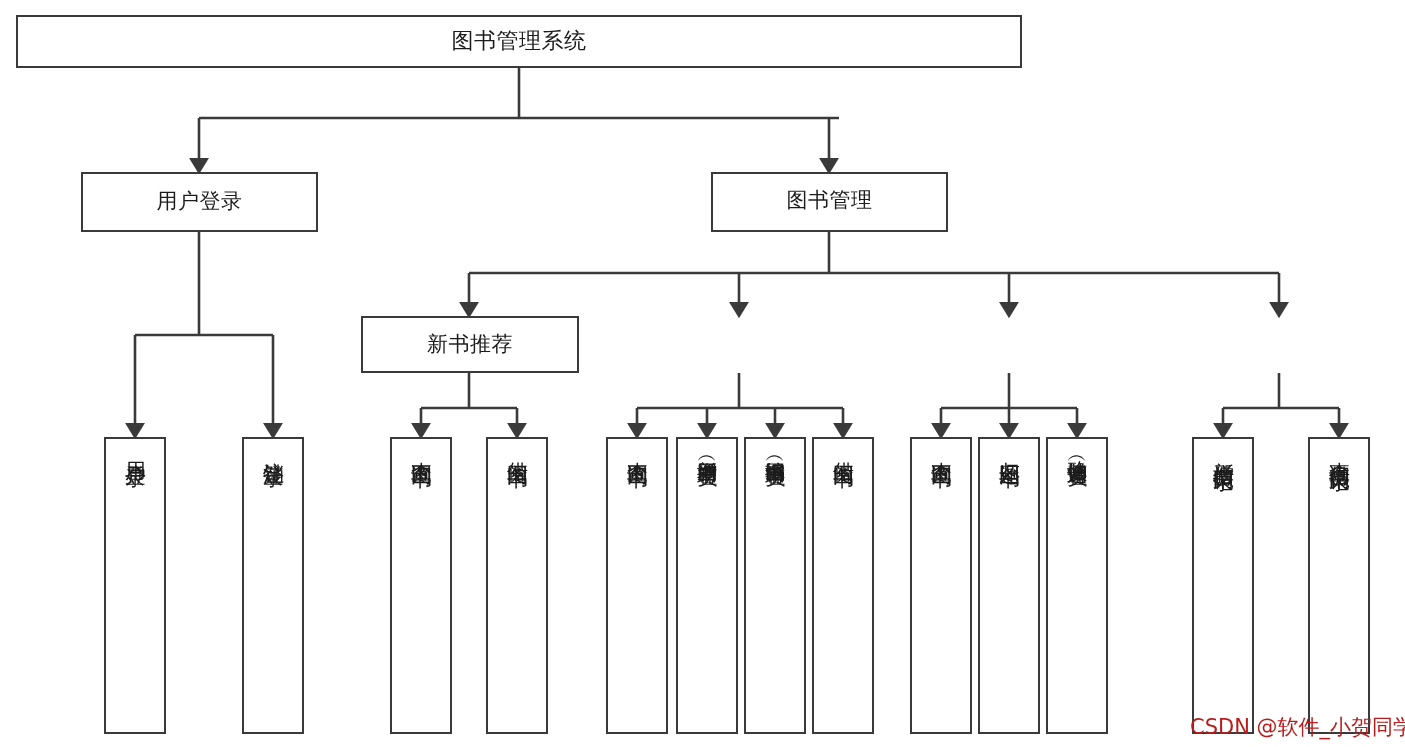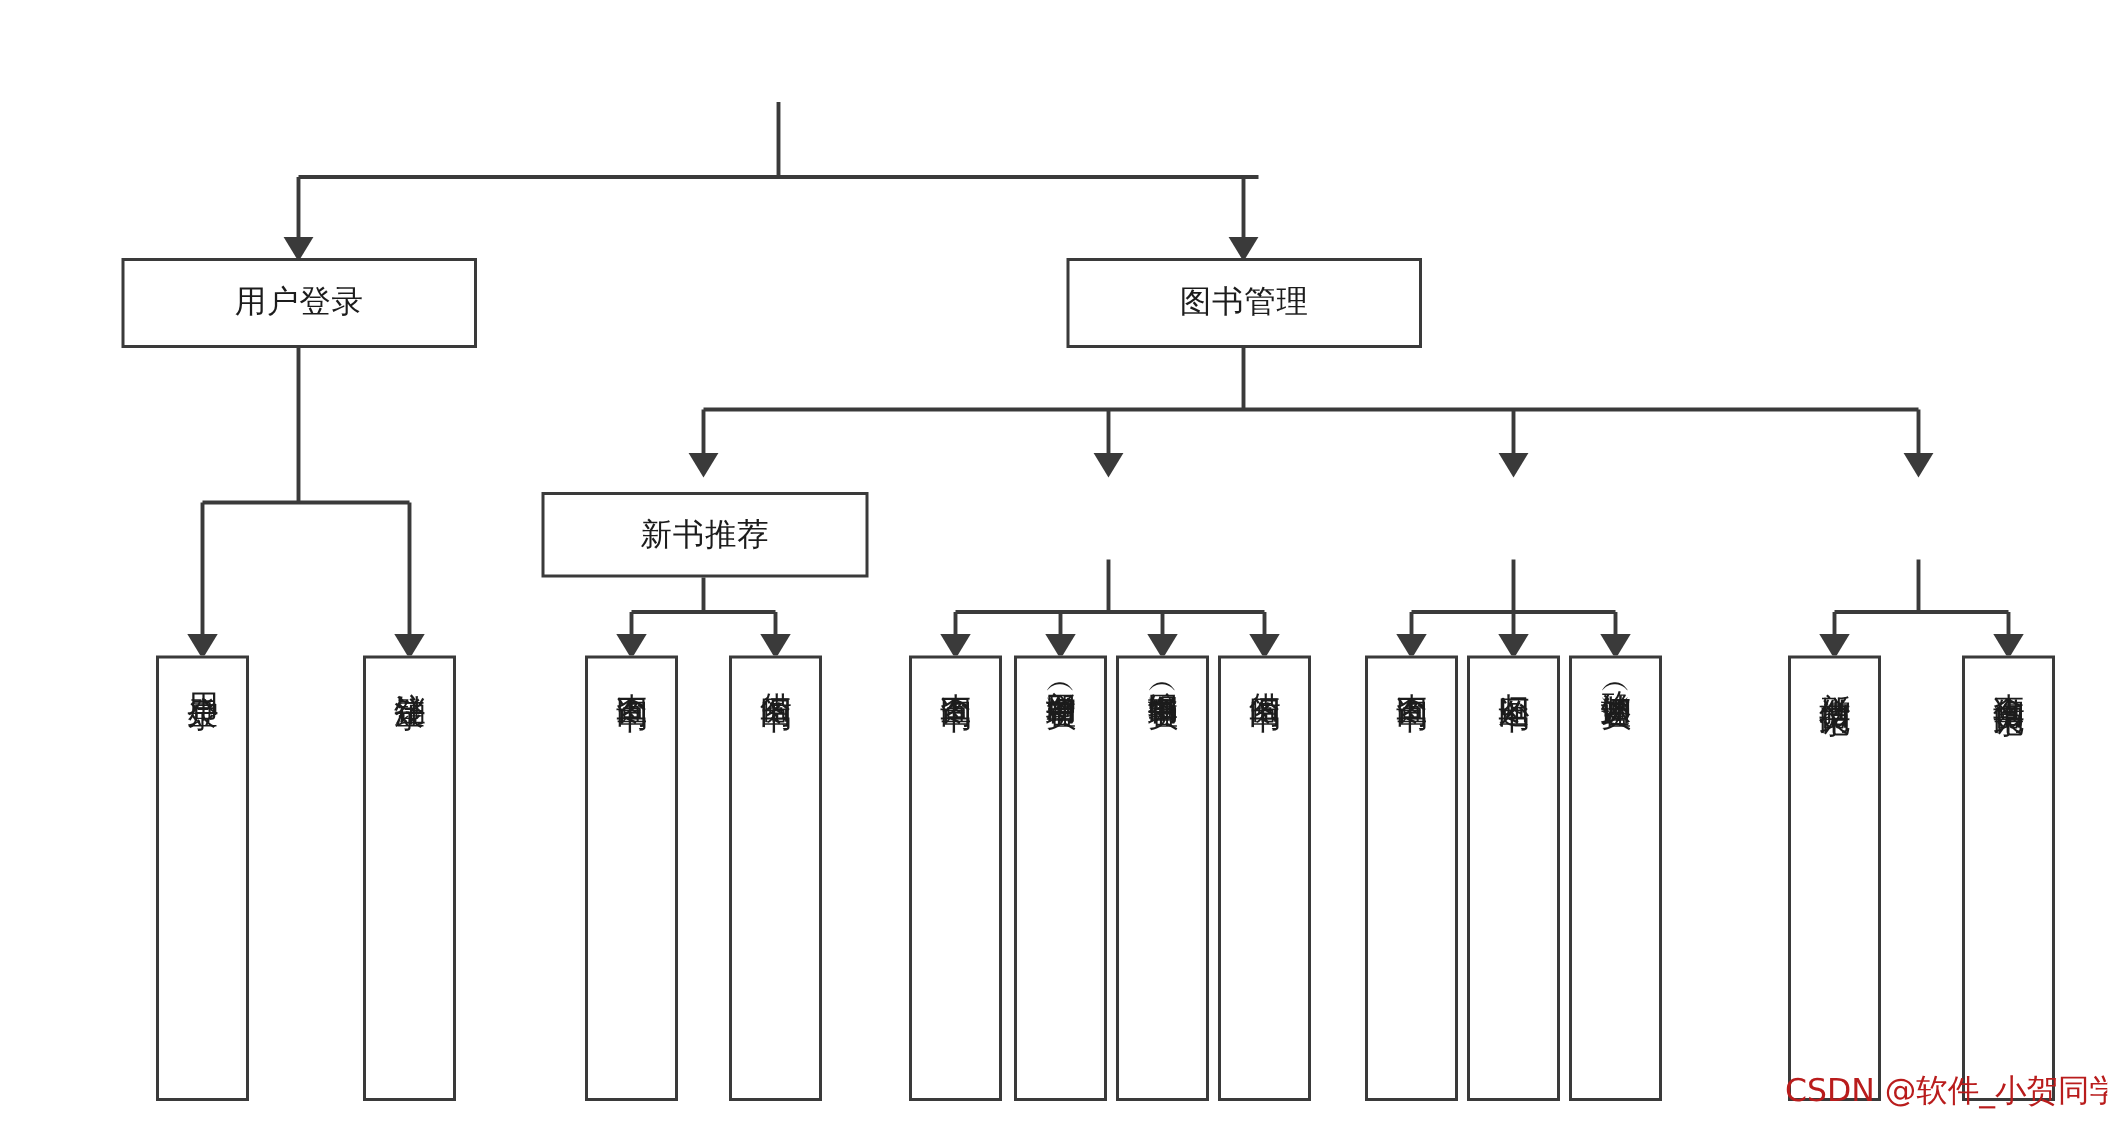--- a/index.html
+++ b/index.html
@@ -128,29 +128,32 @@
       <path d="M1077,408 L1077,431" marker-end="url(#arrowhead)"></path>
 
       <path d="M1279,373 L1279,408"></path>
       <path d="M1223,408 L1339,408"></path>
       <path d="M1223,408 L1223,431" marker-end="url(#arrowhead)"></path>
       <path d="M1339,408 L1339,431" marker-end="url(#arrowhead)"></path>
 
     </g>
   </svg>
 
+  <div class="node horiz root" style="left:16px; top:15px; width:1006px; height:53px;">
+    <span class="node-label">图书管理系统</span>
+  </div>
 
   <div class="node horiz" style="left:81px; top:172px; width:237px; height:60px;">
     <span class="node-label">用户登录</span>
   </div>
-  <div class="node horiz" style="left:711px; top:172px; width:237px; height:60px;">
+  <div class="node horiz" style="left:711px; top:172px; width:237px; height:60px;font-family:Liberation Mono, monospace;">
     <span class="node-label">图书管理</span>
   </div>
 
-  <div class="node horiz" style="left:361px; top:316px; width:218px; height:57px;margin-top:12px;">
+  <div class="node horiz" style="left:361px; top:316px; width:218px; height:57px;">
     <span class="node-label">新书推荐</span>
   </div>
 
   <div class="node vert" style="left:104px; top:437px; width:62px; height:297px;">
     <span class="node-label">用户登录</span>
   </div>
   <div class="node vert" style="left:242px; top:437px; width:62px; height:297px;">
     <span class="node-label">注销登录</span>
   </div>
 

